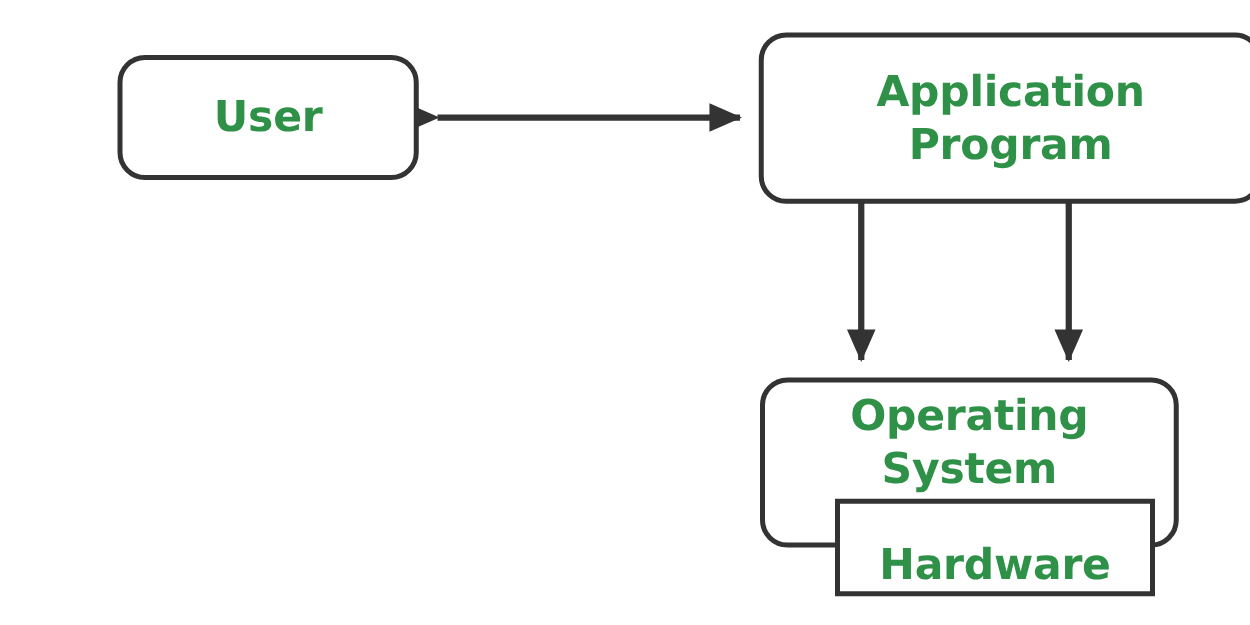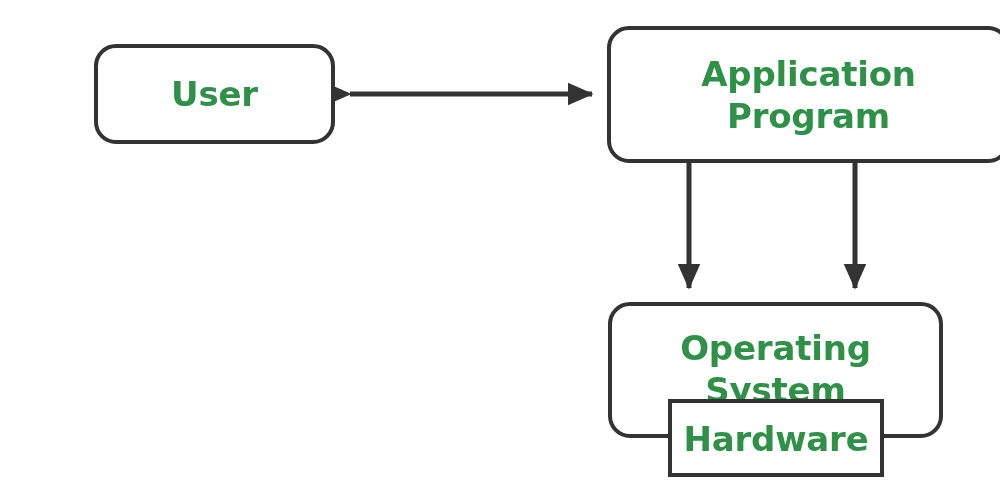--- a/index.html
+++ b/index.html
@@ -51,27 +51,27 @@
     width: 241px; height: 100px;
   }
   #node-application-program {
     left: 583px; top: 26px;
     width: 403px; height: 137px; align-items: center;
   }
   #node-operating-system {
     left: 584px; top: 302px;
     width: 335px; height: 136px;
     align-items: flex-start;
-    padding-top: 21px;
+    padding-top: 6px;
   }
   #node-hardware {
     left: 644px; top: 399px;
-    width: 216px; height: 78px;
+    width: 256px; height: 78px;
     border-width: 4px;
-    align-items: center;
+    align-items: flex-end;
     padding-top: 2px;
     z-index: 5;
   }
   .node-label {
     display: block;
     pointer-events: none;
   }
 </style>
 </head>
 <body>

